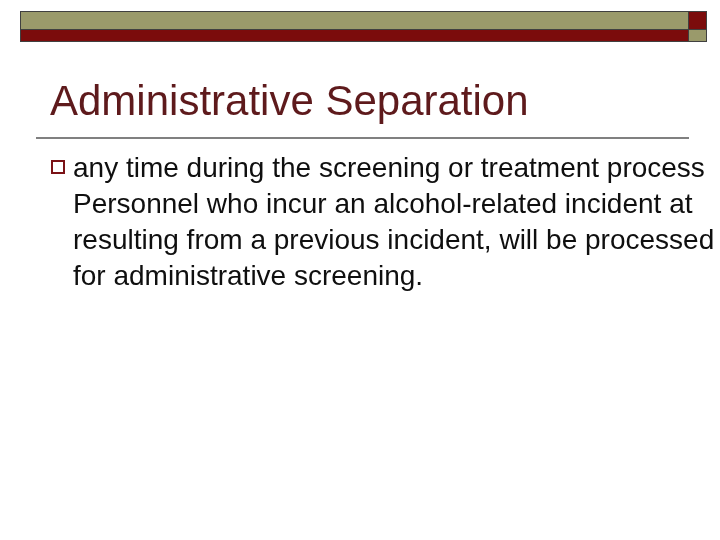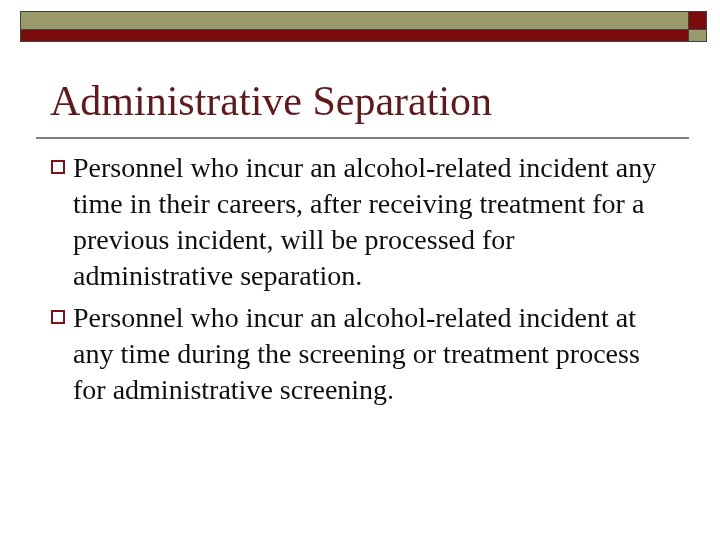--- a/index.html
+++ b/index.html
@@ -1,19 +1,19 @@
 <!DOCTYPE html>
 <html style="--tan: #9a9a6b; --maroon: #7b0c0c; --bullet: #7b1216; --title_text: #5e1a1c; --body_text: #0f0f0f; --divider: #808080; --border: #404040;"><head>
 <meta charset="utf-8">
 <style>
   * { margin:0; padding:0; box-sizing:border-box; }
   html,body { width:720px; height:540px; background:#fff; overflow:hidden; }
   .slide {
     position:absolute; left:0; top:0; width:620px; height:540px;
-    background:#ffffff; font-family:Liberation Serif, serif;
+    background:#ffffff; font-family:Liberation Sans, sans-serif;
   }
 
   
   .deco { position:absolute; left:20px; top:11px; width:687px; height:31px; }
   .deco-main { position:absolute; left:0; top:0; width:669px; height:31px; }
   .band-tan {
     width:100%; height:19px; background:var(--tan);
     border:1px solid var(--border);
   }
   .band-maroon {
@@ -68,34 +68,26 @@
       <div class="corner-tan"></div>
     </div>
   </div>
 
   <div class="title">Administrative Separation</div>
 
   <div class="divider"></div>
 
   <div class="body-area">
 
-    <div class="bullet-item">
-      <span class="bullet-icon"></span>
-      <div class="bullet-text">
-        <div class="line">Personnel who incur an alcohol-related incident any</div>
-        <div class="line">time in their careers, after receiving treatment for a</div>
-        <div class="line">previous incident, will be processed for</div>
-        <div class="line">administrative separation.</div>
-      </div>
-    </div>
 
     <div class="bullet-item">
       <span class="bullet-icon"></span>
       <div class="bullet-text">
+        <div class="line">any time during the screening or treatment process</div>
         <div class="line">Personnel who incur an alcohol-related incident at</div>
-        <div class="line">any time during the screening or treatment process</div>
+        <div class="line">resulting from a previous incident, will be processed</div>
         <div class="line">for administrative screening.</div>
       </div>
     </div>
 
   </div>
 
 </div>
 
 </body></html>

